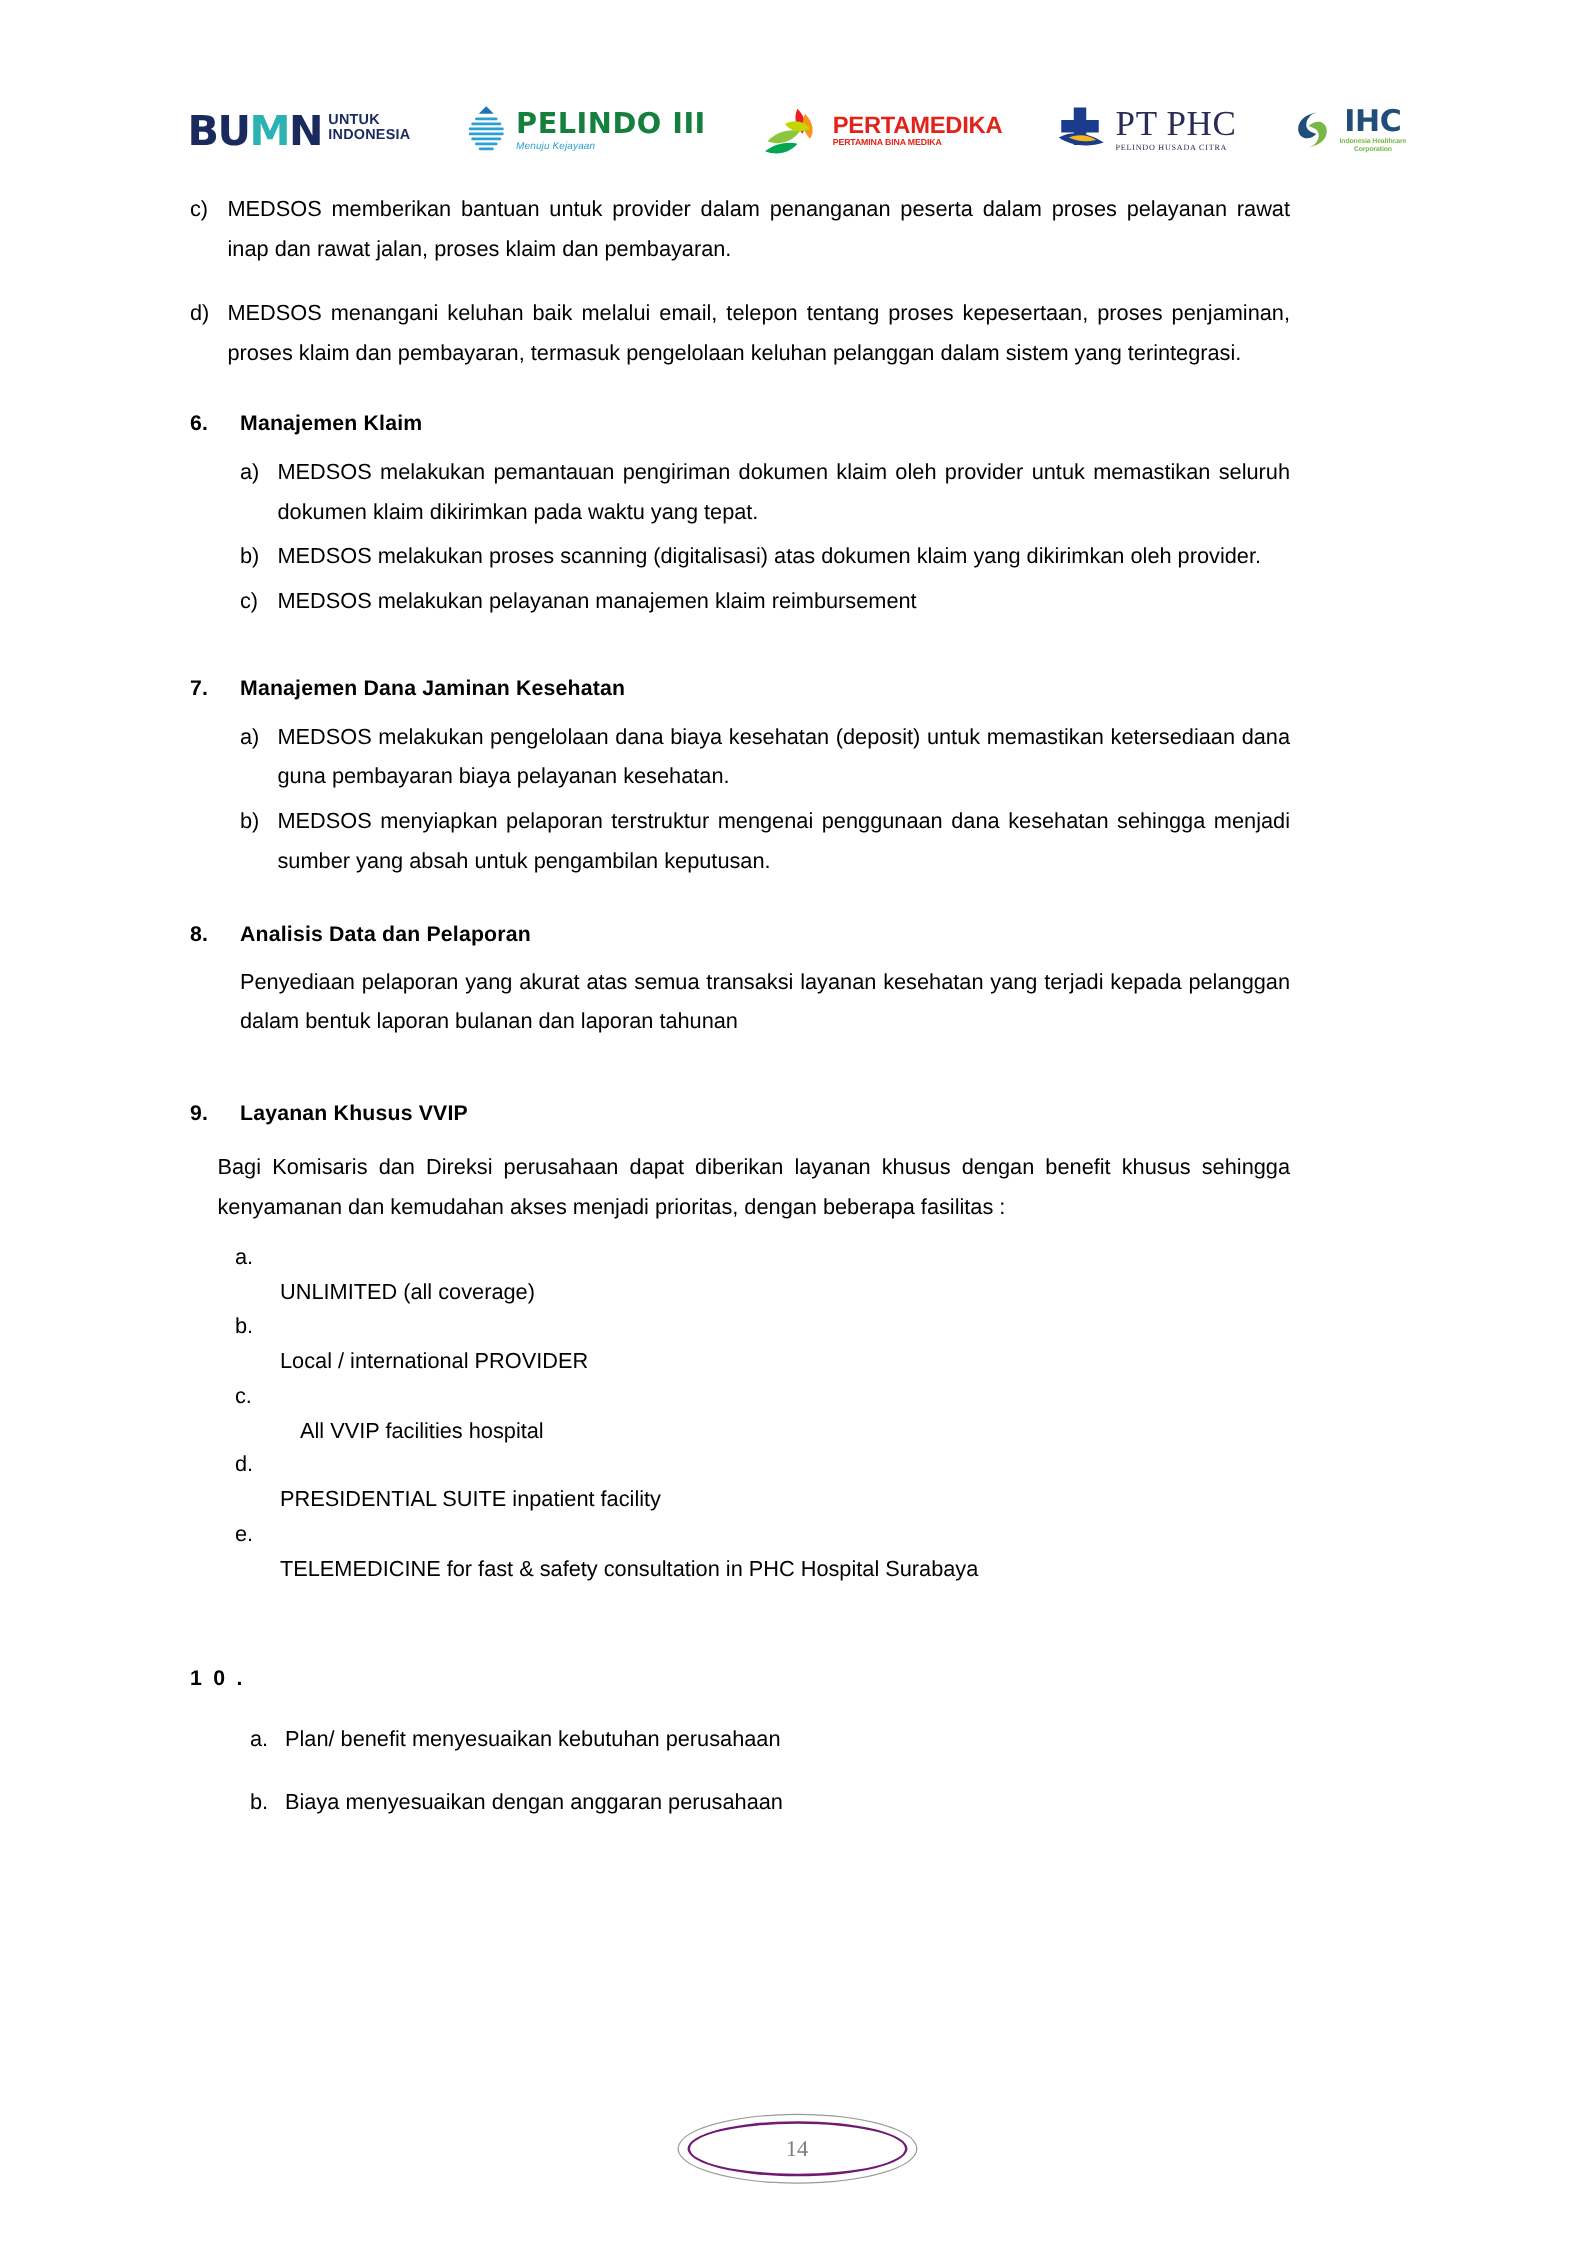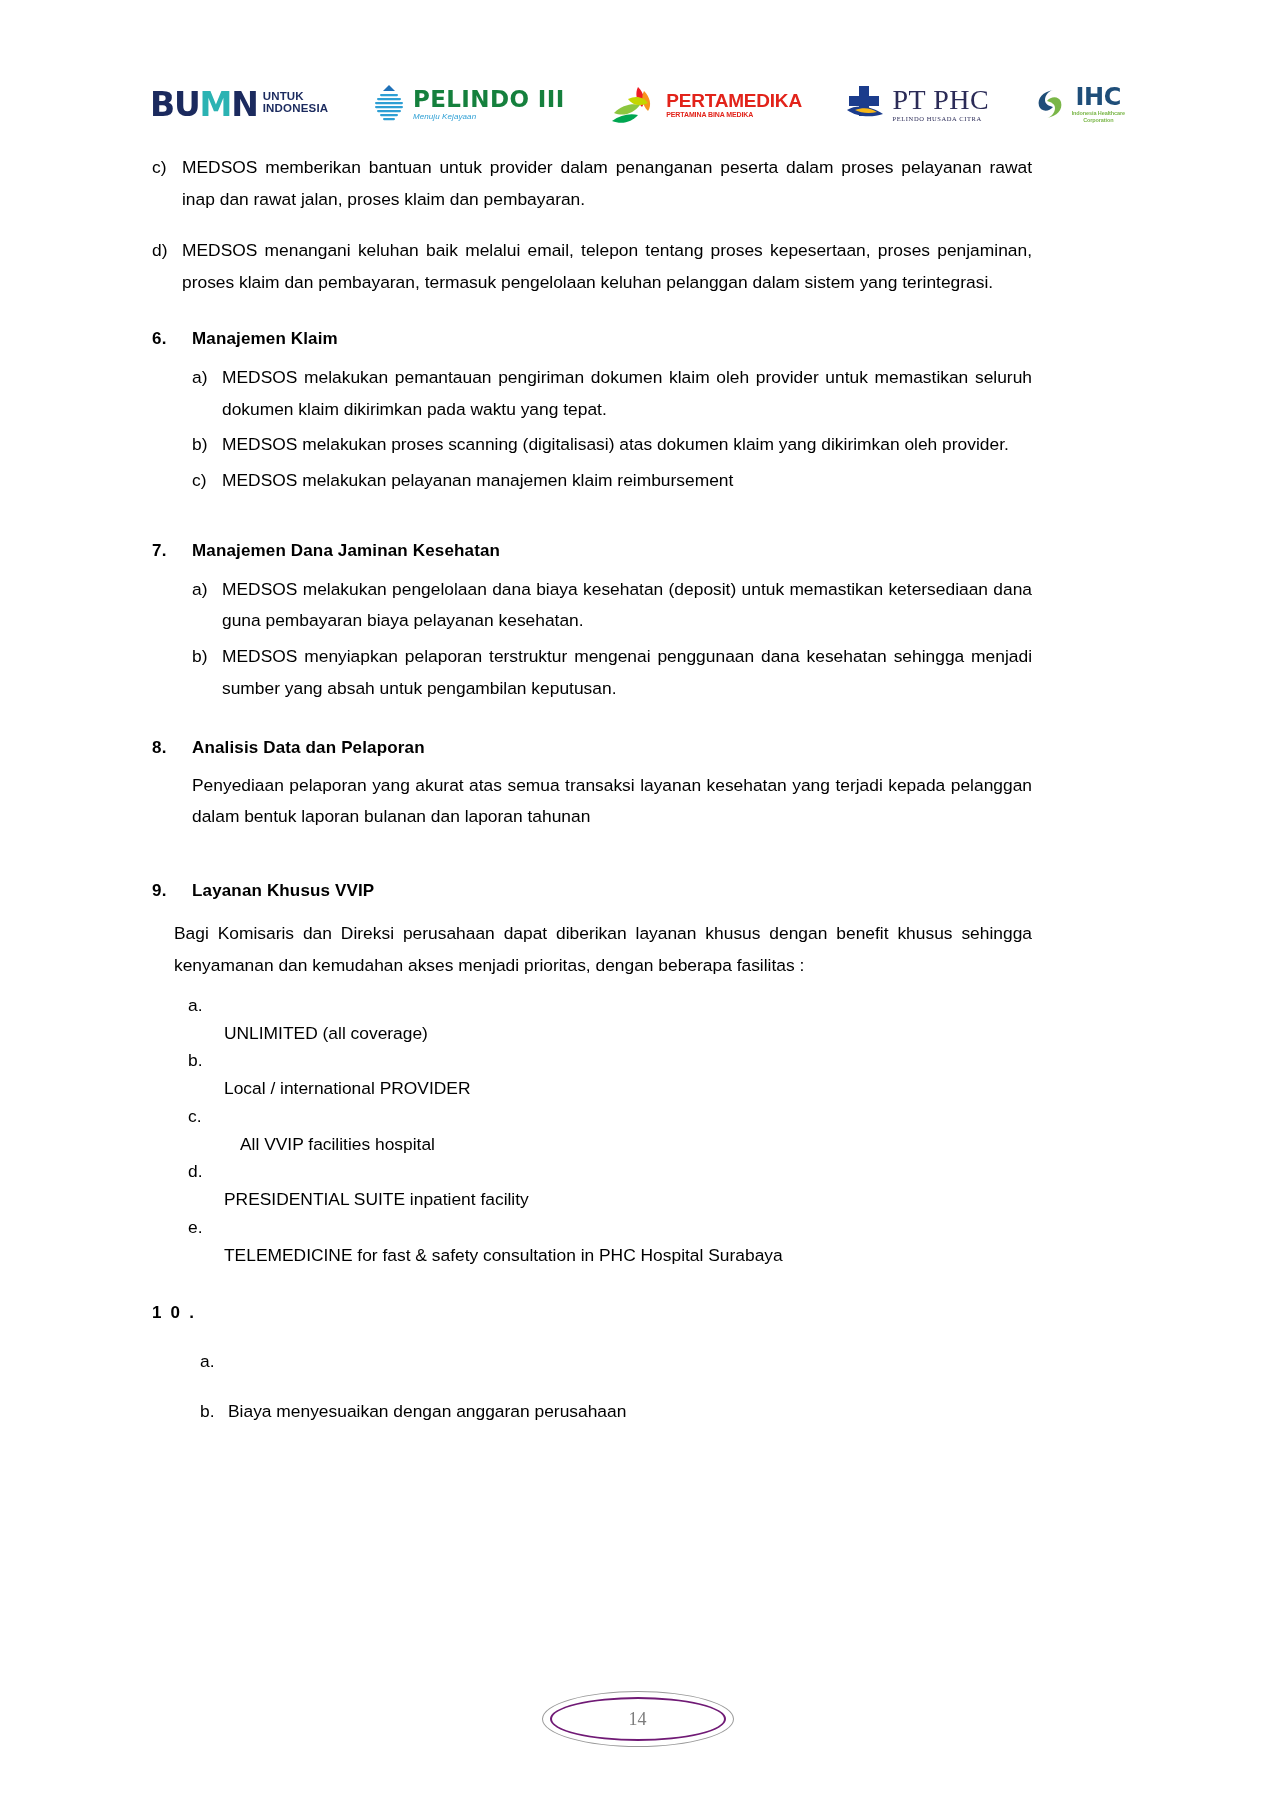--- a/index.html
+++ b/index.html
@@ -418,27 +418,28 @@
       <div class="tight-row">
         <div class="marker">d.</div>
         <div class="txt">PRESIDENTIAL SUITE inpatient facility</div>
       </div>
       <div class="tight-row">
         <div class="marker">e.</div>
         <div class="txt">TELEMEDICINE for fast &amp; safety consultation in PHC Hospital Surabaya</div>
       </div>
     </div>
 
-    <div class="heading" style="margin-top:30px;">
+    <div class="heading" style="margin-top:60px;">
       <div class="num spaced" style="width:58px;">1 0 .</div>
     </div>
 
     <div class="loose-list">
       <div class="loose-row">
         <div class="marker">a.</div>
+        <div class="txt">Plan/ benefit menyesuaikan kebutuhan perusahaan</div>
       </div>
       <div class="loose-row">
         <div class="marker">b.</div>
         <div class="txt">Biaya menyesuaikan dengan anggaran perusahaan</div>
       </div>
     </div>
 
   </div>
 
   <div class="footer">

